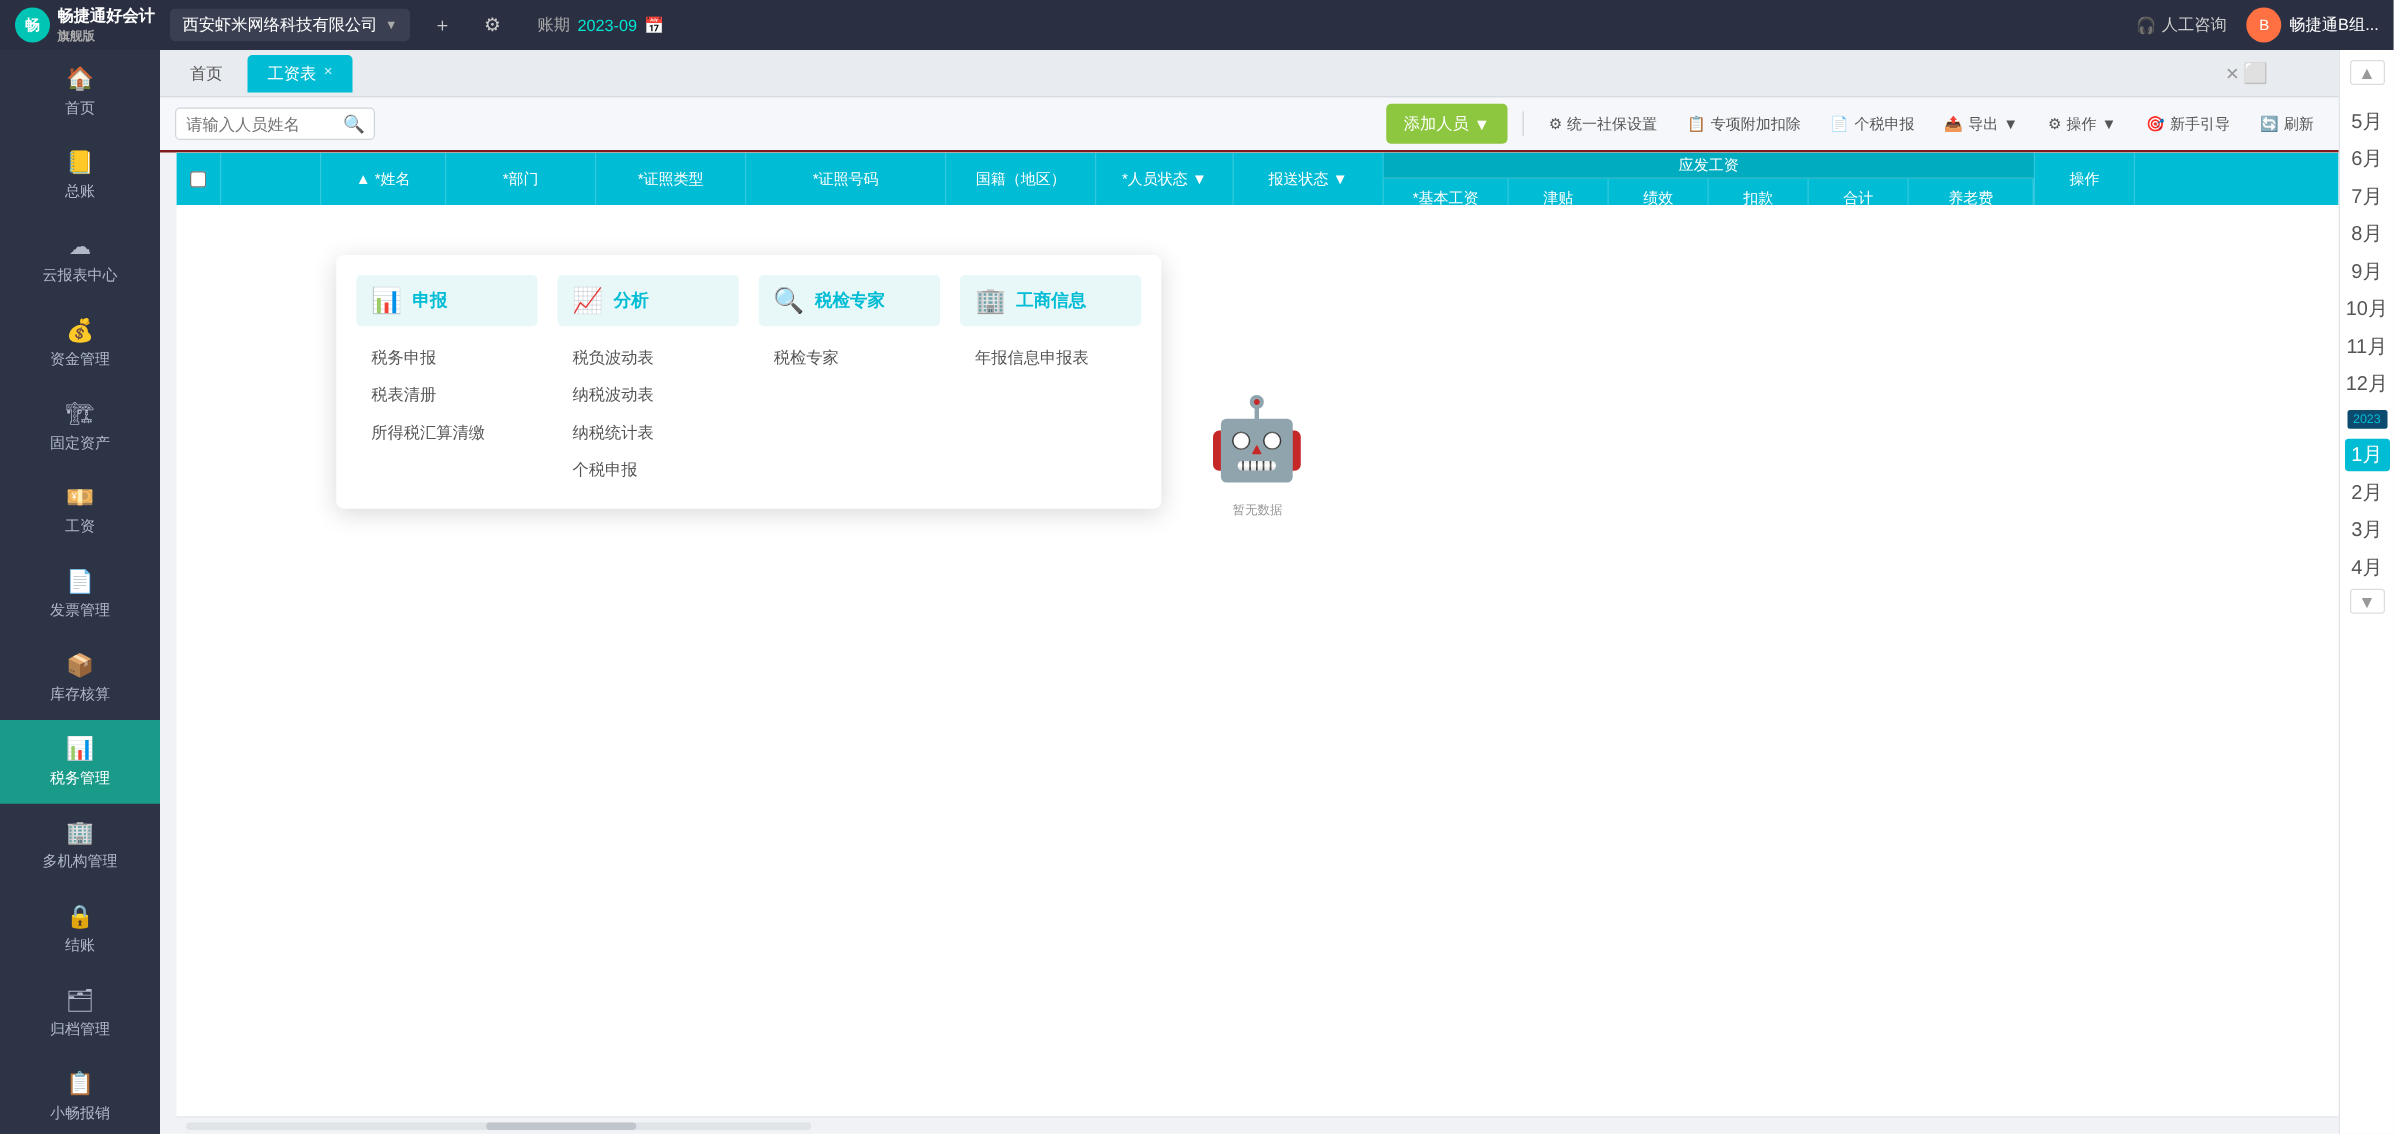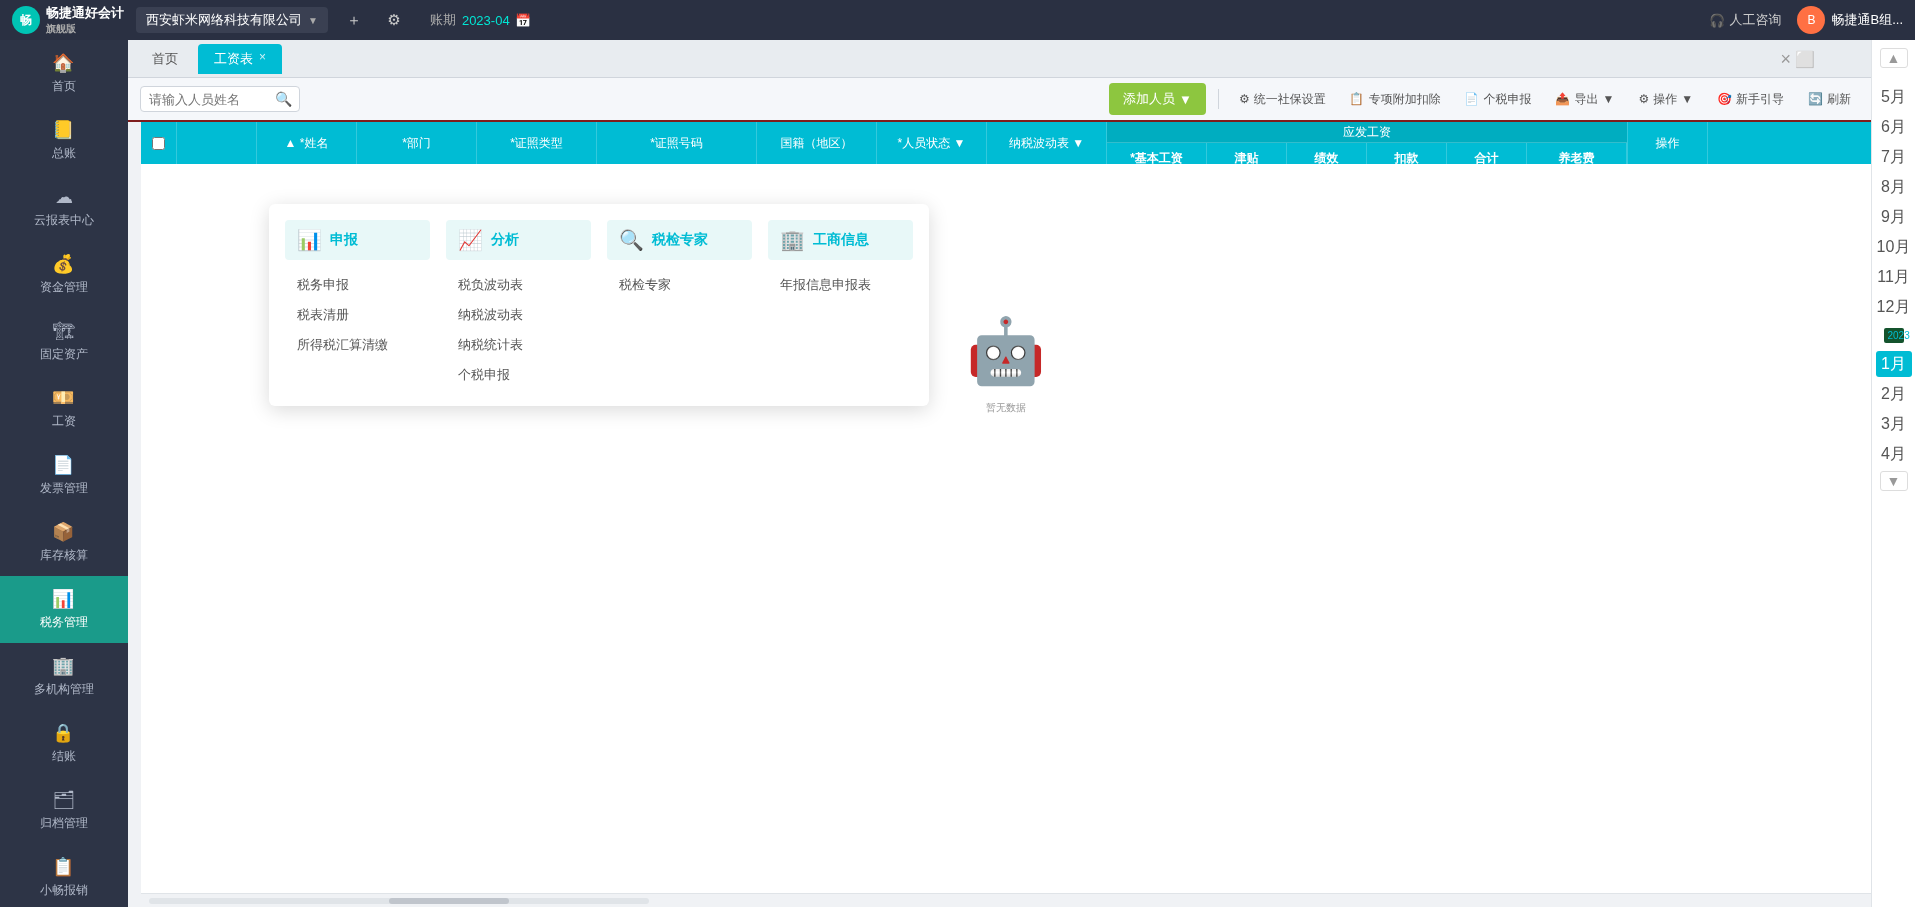--- a/index.html
+++ b/index.html
@@ -165,21 +165,21 @@
       padding: 4px 8px; white-space: nowrap;
     }
     .toolbar-divider { width: 1px; height: 20px; background: #d0d5dc; margin: 0 4px; }
     .header-cell {
       color: #fff; font-size: 12px; padding: 0 8px;
       display: flex; align-items: center; justify-content: center;
       border-right: 1px solid rgba(255,255,255,0.2);
       white-space: nowrap; text-align: center;
     }
     .header-cell.tall { height: 42px; }
-    .header-cell.half { height: 30px; font-weight: bold; }
+    .header-cell.half { height: 30px; }
 
     
     .empty-state {
       display: flex; flex-direction: column; align-items: center; justify-content: center;
       height: 400px; gap: 12px;
     }
     .empty-text { color: #999; font-size: 10px; }
 
     
     .dropdown-menu {
@@ -268,21 +268,21 @@
   <div class="company-selector">
     <span>西安虾米网络科技有限公司</span>
     <span class="arrow">▼</span>
   </div>
 
   <div class="header-icon-btn">＋</div>
   <div class="header-icon-btn">⚙</div>
 
   <div class="period-info">
     <span class="period-label">账期</span>
-    <span class="period-value">2023-04</span>
+    <span class="period-value">2023-09</span>
     <span class="period-icon">📅</span>
   </div>
 
   <div class="header-right">
     <div class="service-btn">
       <span>🎧</span>
       <span>人工咨询</span>
     </div>
     <div class="user-info">
       <div class="user-avatar">B</div>
@@ -444,21 +444,21 @@
               <div class="header-cell tall" style="width:160px;">
                 <span>*证照号码</span>
               </div>
               <div class="header-cell tall" style="width:120px;">
                 <span>国籍（地区）</span>
               </div>
               <div class="header-cell tall" style="width:110px;">
                 <span>*人员状态 ▼</span>
               </div>
               <div class="header-cell tall" style="width:120px;">
-                <span>纳税波动表 ▼</span>
+                <span>报送状态 ▼</span>
               </div>
 
               <div style="display:flex; flex-direction:column; border-right:1px solid rgba(255,255,255,0.2);">
                 <div style="background:#00adc0; text-align:center; color:#fff; font-size:12px; padding:4px 8px; border-bottom:1px solid rgba(255,255,255,0.2); height:21px; display:flex; align-items:center; justify-content:center; width:520px;">
                   <span>应发工资</span>
                 </div>
                 <div style="display:flex; height:21px;">
                   <div class="header-cell half" style="width:100px;">
                       <span>*基本工资</span>
                     </div>
@@ -548,21 +548,21 @@
 
     <div class="month-item">5月</div>
     <div class="month-item">6月</div>
     <div class="month-item">7月</div>
     <div class="month-item">8月</div>
     <div class="month-item">9月</div>
     <div class="month-item">10月</div>
     <div class="month-item">11月</div>
     <div class="month-item">12月</div>
 
-    <div style="font-size:10px; color:#00bcd4; background:#14532d; padding:2px 4px; border-radius:2px; margin:4px 0; width:20px; text-align:center;">2023</div>
+    <div style="font-size:10px; color:#00bcd4; background:#0c4a6e; padding:2px 4px; border-radius:2px; margin:4px 0; width:32px; text-align:center;">2023</div>
 
     <div class="month-item active">1月</div>
     <div class="month-item">2月</div>
     <div class="month-item">3月</div>
     <div class="month-item">4月</div>
 
     <div class="panel-nav-btn">▼</div>
   </div>
 
 </div>

